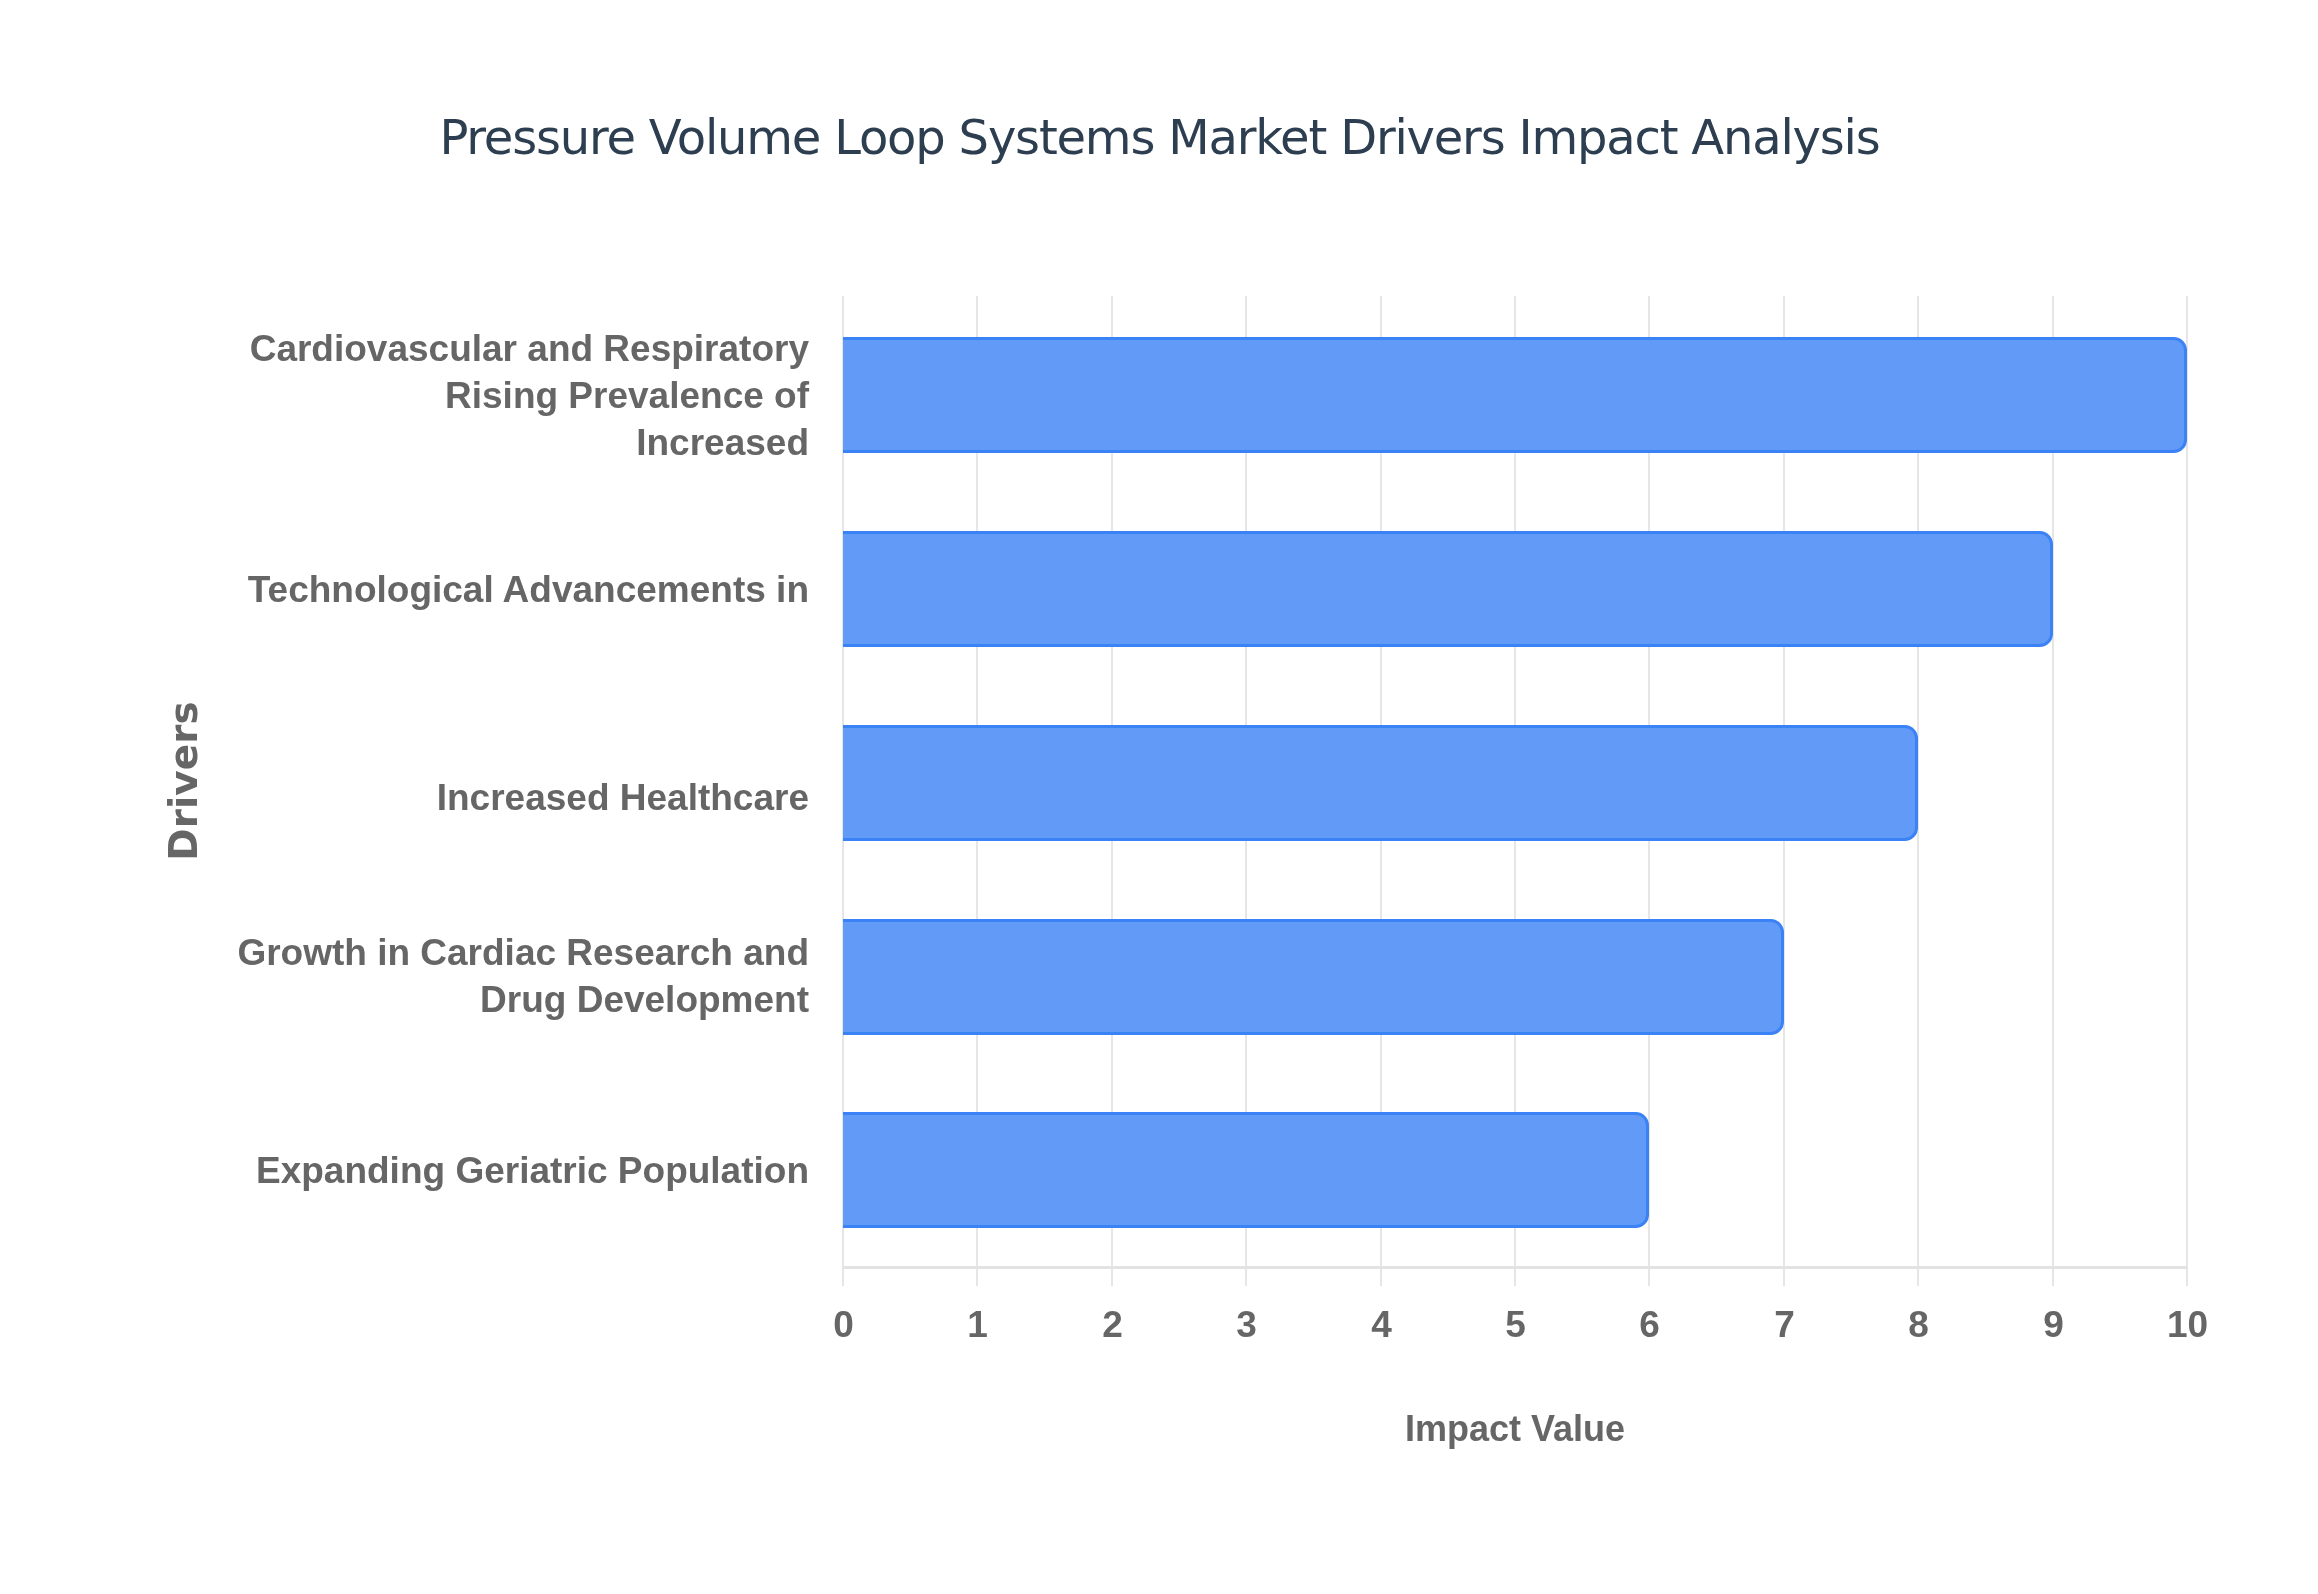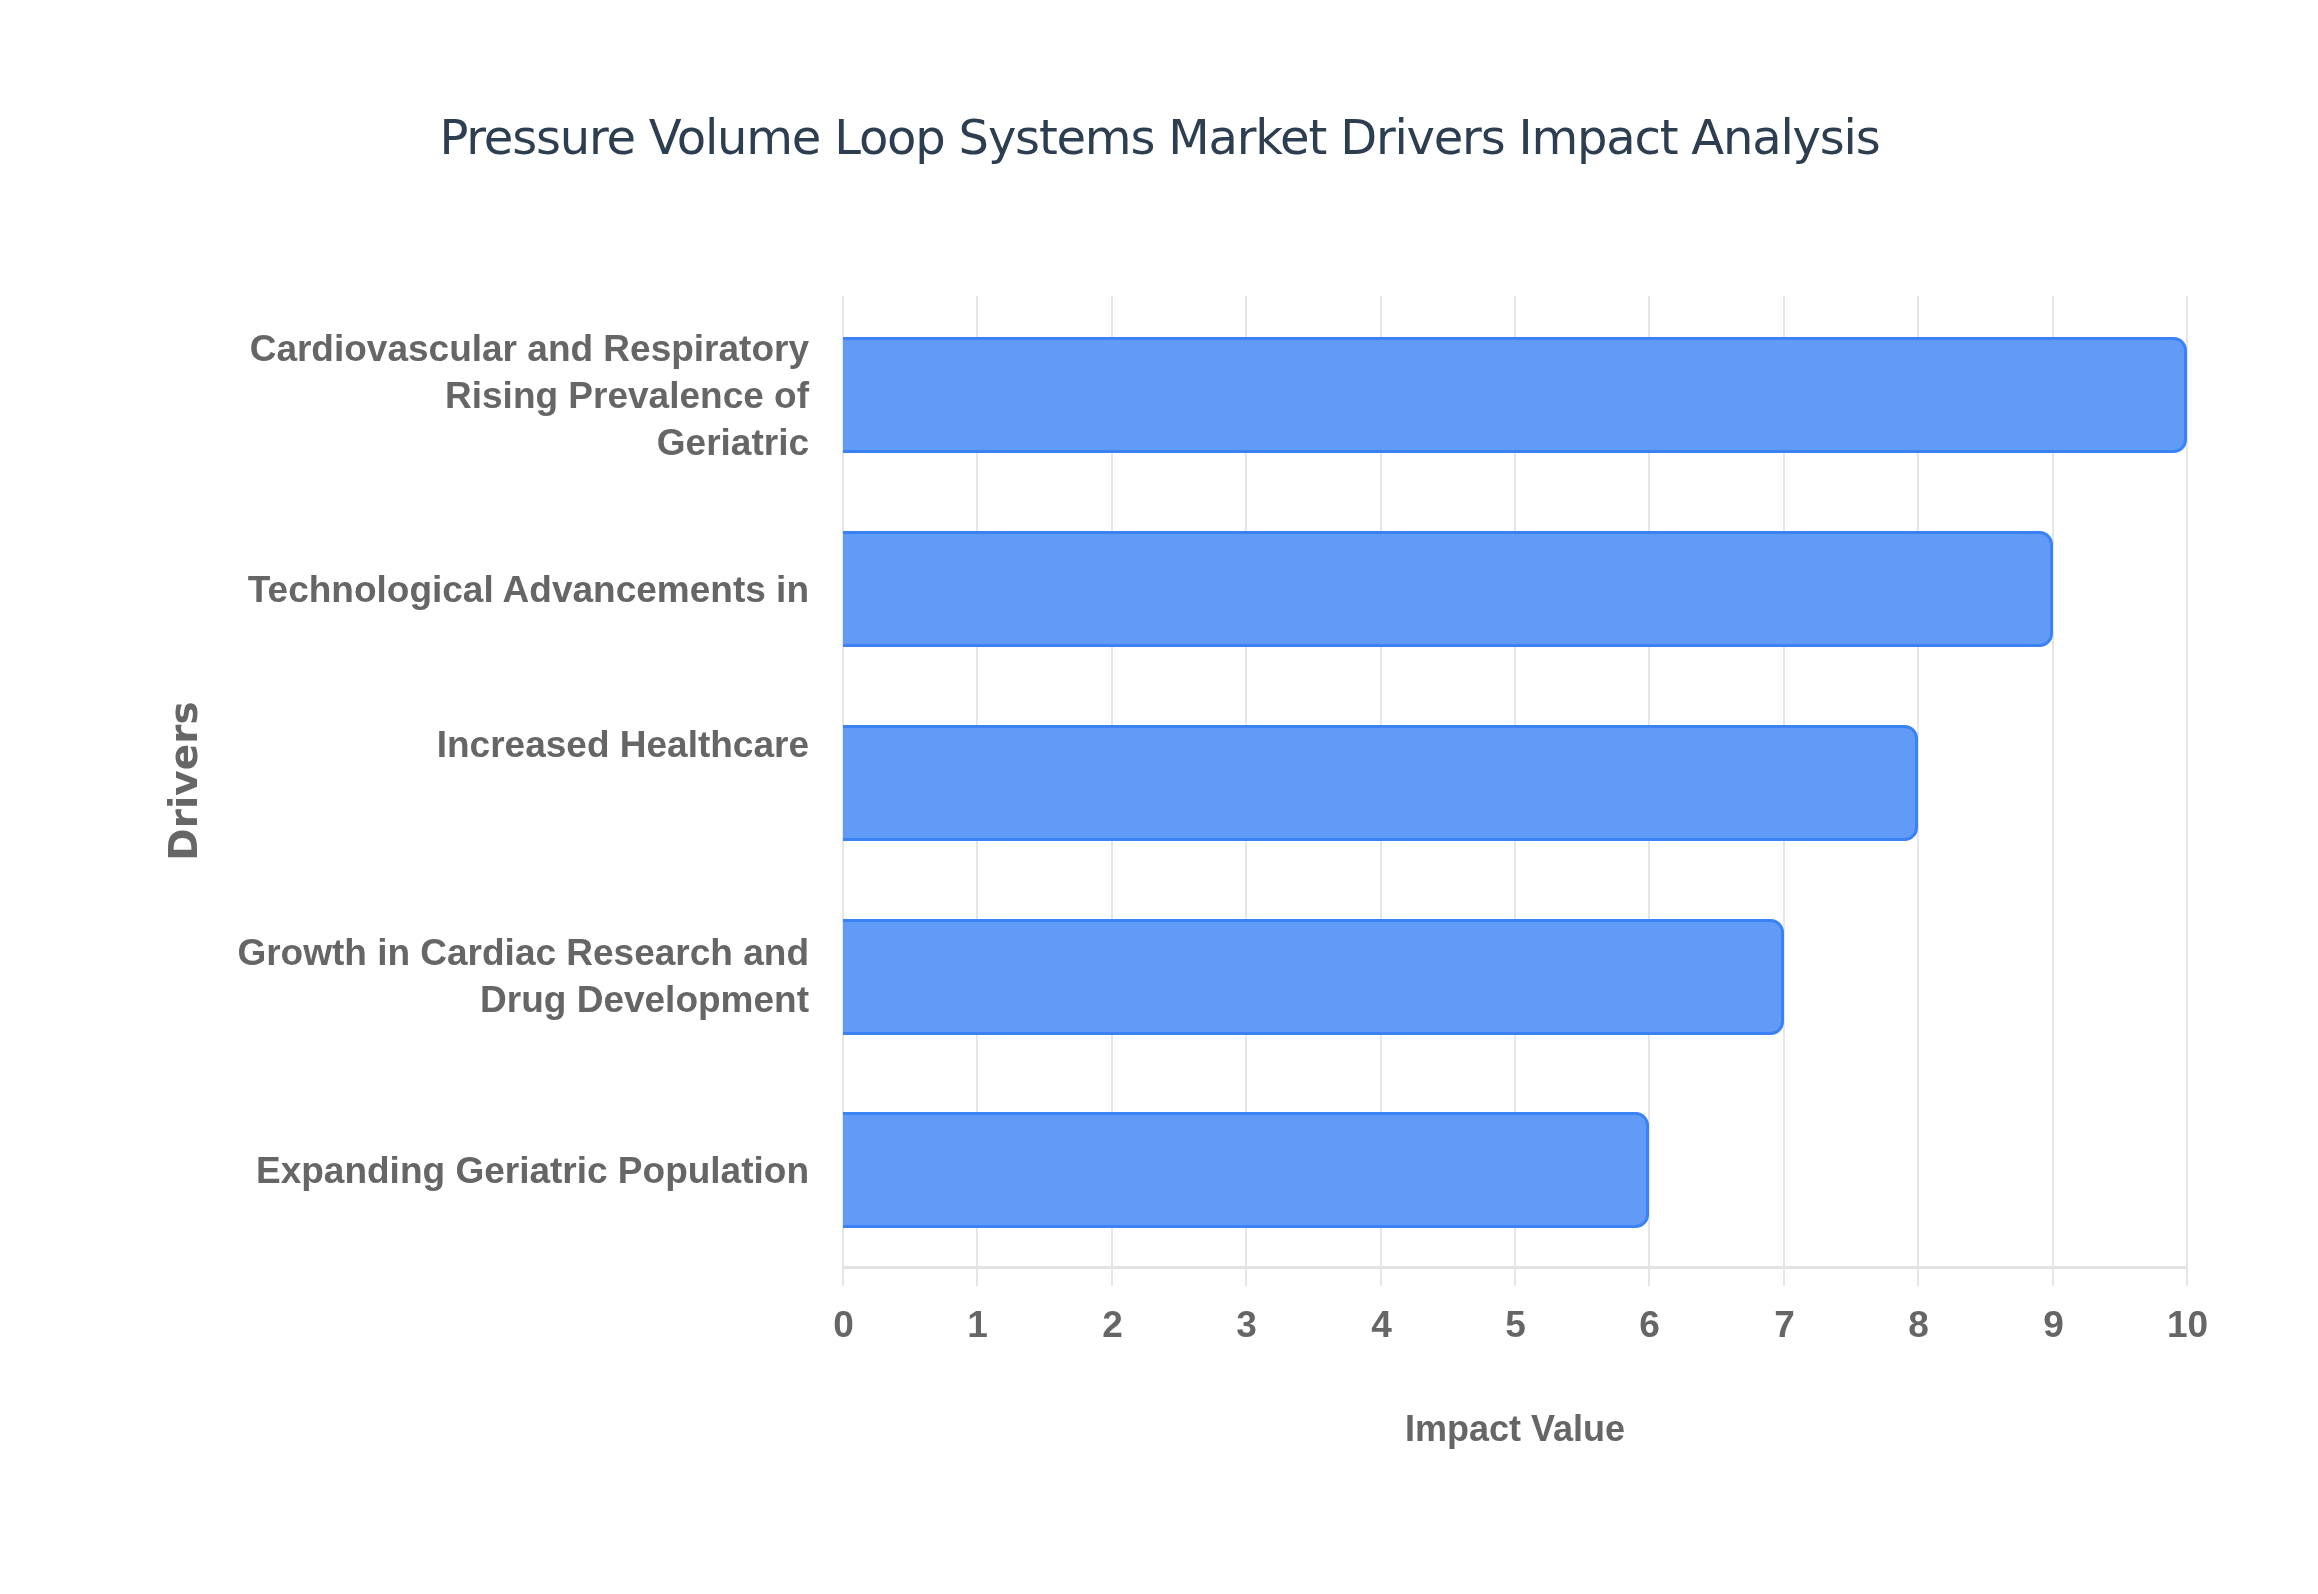--- a/index.html
+++ b/index.html
@@ -37,26 +37,26 @@
 <body>
 
 <div class="title">Pressure Volume Loop Systems Market Drivers Impact Analysis</div>
 
 <div class="ylabel">Drivers</div>
 
 <div id="cats">
     <div class="cat-label" style="top: 395px;">
       <div>Cardiovascular and Respiratory</div>
       <div>Rising Prevalence of</div>
-      <div>Geriatric</div>
+      <div>Increased</div>
     </div>
     <div class="cat-label" style="top: 589px;">
       <div>Technological Advancements in</div>
     </div>
-    <div class="cat-label" style="top: 744px;">
+    <div class="cat-label" style="top: 797px;">
       <div>Increased Healthcare</div>
     </div>
     <div class="cat-label" style="top: 976px;">
       <div>Growth in Cardiac Research and</div>
       <div>Drug Development</div>
     </div>
     <div class="cat-label" style="top: 1170px; text-align: right;">
       <div>Expanding Geriatric Population</div>
     </div>
   </div>

